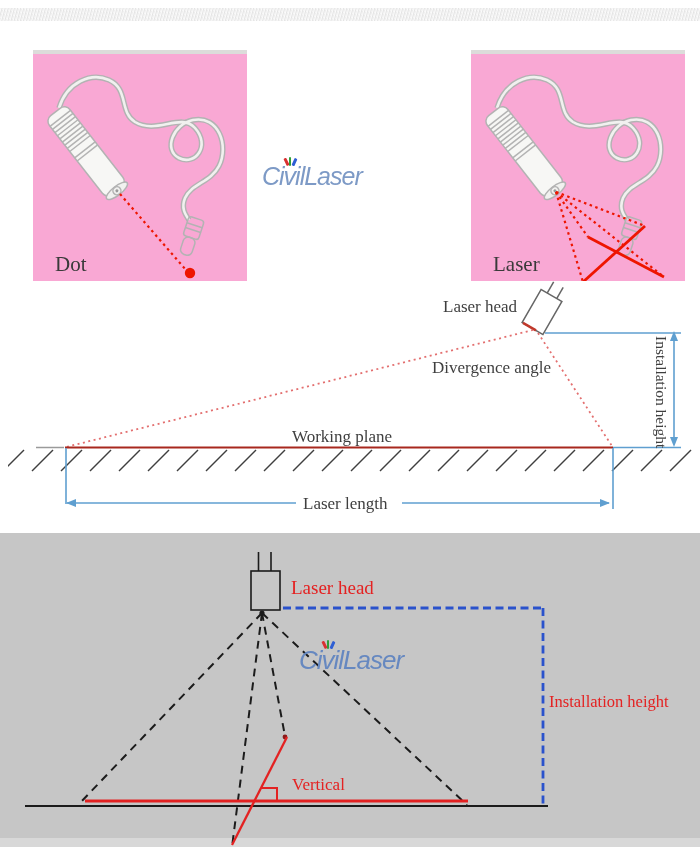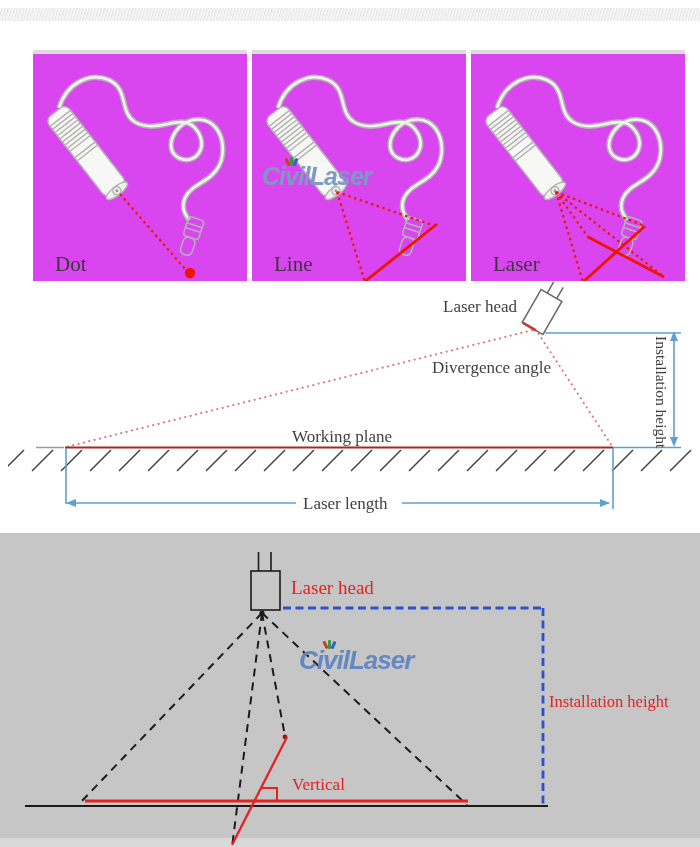--- a/index.html
+++ b/index.html
@@ -3,31 +3,31 @@
 <meta charset="utf-8">
 <style>
   html,body{margin:0;padding:0;background:#fff;}
   #page{position:relative;width:700px;height:847px;background:#ffffff;overflow:hidden;
         font-family:"Liberation Serif", serif;}
   
   #top-hatch{position:absolute;left:0;top:8px;width:700px;height:13px;
      background:repeating-linear-gradient(105deg,#ececec 0px,#fbfbfb 1px,#e2e2e2 2px,#f7f7f7 3px);
      opacity:.95;}
   
-  .panel{position:absolute;top:50px;width:214px;height:231px;background:#d946ef;
+  .panel{position:absolute;top:50px;width:214px;height:231px;background:#f9a8d4;
          border-top:4px solid #dcdcda;box-sizing:border-box;z-index:2;}
   #panel-dot{left:33px}
   #panel-line{left:252px}
   #panel-cross{left:471px}
   .panel-label{position:absolute;left:22px;top:198px;font-size:21px;color:#3a3a3a;
                font-family:"Liberation Serif",serif;}
   .panel svg{position:absolute;left:0;top:0;}
   
   .brand-logo{position:absolute;z-index:3;font-family:"Liberation Sans",sans-serif;
-      font-style:italic;font-weight:700;color:#6f8fc2;letter-spacing:-1px;white-space:nowrap;}
+      font-style:italic;font-weight:400;color:#6f8fc2;letter-spacing:-1px;white-space:nowrap;}
   #logo-top{left:262px;top:162px;font-size:25px;color:#7d9ac6;}
   #logo-bottom{left:299px;top:645px;font-size:26px;color:#6688c0;}
   .brand-v{position:relative;display:inline-block;}
   .brand-v i{position:absolute;display:block;width:2.6px;height:8px;top:-4px;border-radius:1px;}
   .brand-v i.m1{left:1px;background:#d93030;transform:rotate(-26deg);}
   .brand-v i.m2{left:5px;background:#2f9e38;height:9px;top:-5px;}
   .brand-v i.m3{left:9px;background:#2f5fd4;transform:rotate(24deg);}
   
   #diagram-svg{position:absolute;left:0;top:0;z-index:1;}
   text.serif{font-family:"Liberation Serif",serif;fill:#3f3f3f;}
@@ -85,31 +85,20 @@
     <svg width="214" height="227" viewBox="0 0 214 227">
       <use href="#module-sketch"></use>
       <g>
         <line x1="87" y1="140" x2="153" y2="216" stroke="#ee1500" stroke-width="2.2" stroke-dasharray="2.5 3.5"></line>
         <circle cx="157" cy="219" r="5.2" fill="#ee1500"></circle>
       </g>
     </svg>
     <div class="panel-label">Dot</div>
   </div>
 
-  <div class="panel" id="panel-line">
-    <svg width="214" height="227" viewBox="0 0 214 227">
-      <use href="#module-sketch"></use>
-      <g>
-        <line x1="85" y1="138" x2="113" y2="228" stroke="#ee1500" stroke-width="2.2" stroke-dasharray="2.5 3.5"></line>
-        <line x1="85" y1="138" x2="183" y2="172" stroke="#ee1500" stroke-width="2.2" stroke-dasharray="2.5 3.5"></line>
-        <line x1="111" y1="229" x2="185" y2="170" stroke="#ee1500" stroke-width="2.8"></line>
-      </g>
-    </svg>
-    <div class="panel-label">Line</div>
-  </div>
 
   <div class="panel" id="panel-cross">
     <svg width="214" height="227" viewBox="0 0 214 227">
       <use href="#module-sketch"></use>
       <g>
         <line x1="85" y1="138" x2="117" y2="183" stroke="#ee1500" stroke-width="2.2" stroke-dasharray="2.5 3.5"></line>
         <line x1="85" y1="138" x2="174" y2="172" stroke="#ee1500" stroke-width="2.2" stroke-dasharray="2.5 3.5"></line>
         <line x1="85" y1="138" x2="112" y2="228" stroke="#ee1500" stroke-width="2.2" stroke-dasharray="2.5 3.5"></line>
         <line x1="85" y1="138" x2="193" y2="223" stroke="#ee1500" stroke-width="2.2" stroke-dasharray="2.5 3.5"></line>
         <line x1="117" y1="183" x2="193" y2="223" stroke="#ee1500" stroke-width="2.8"></line>

